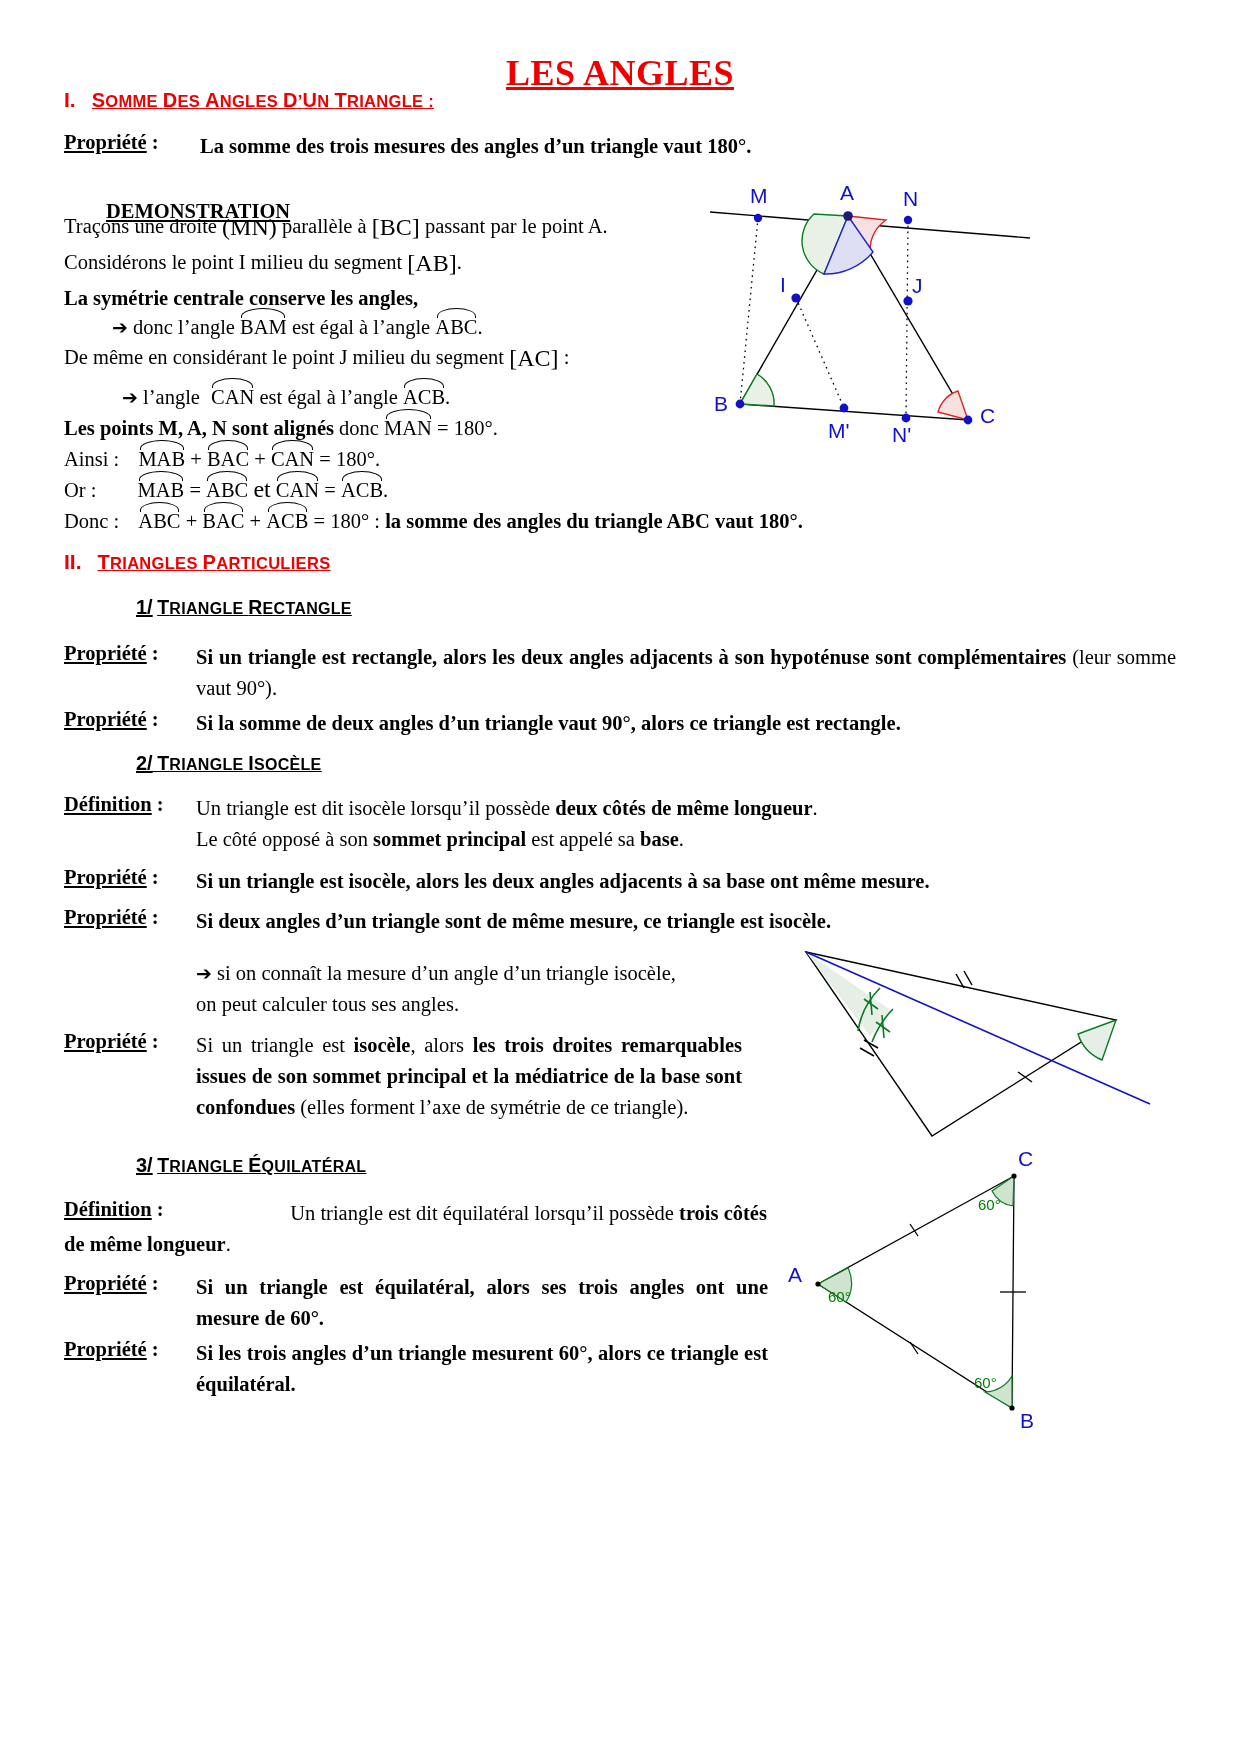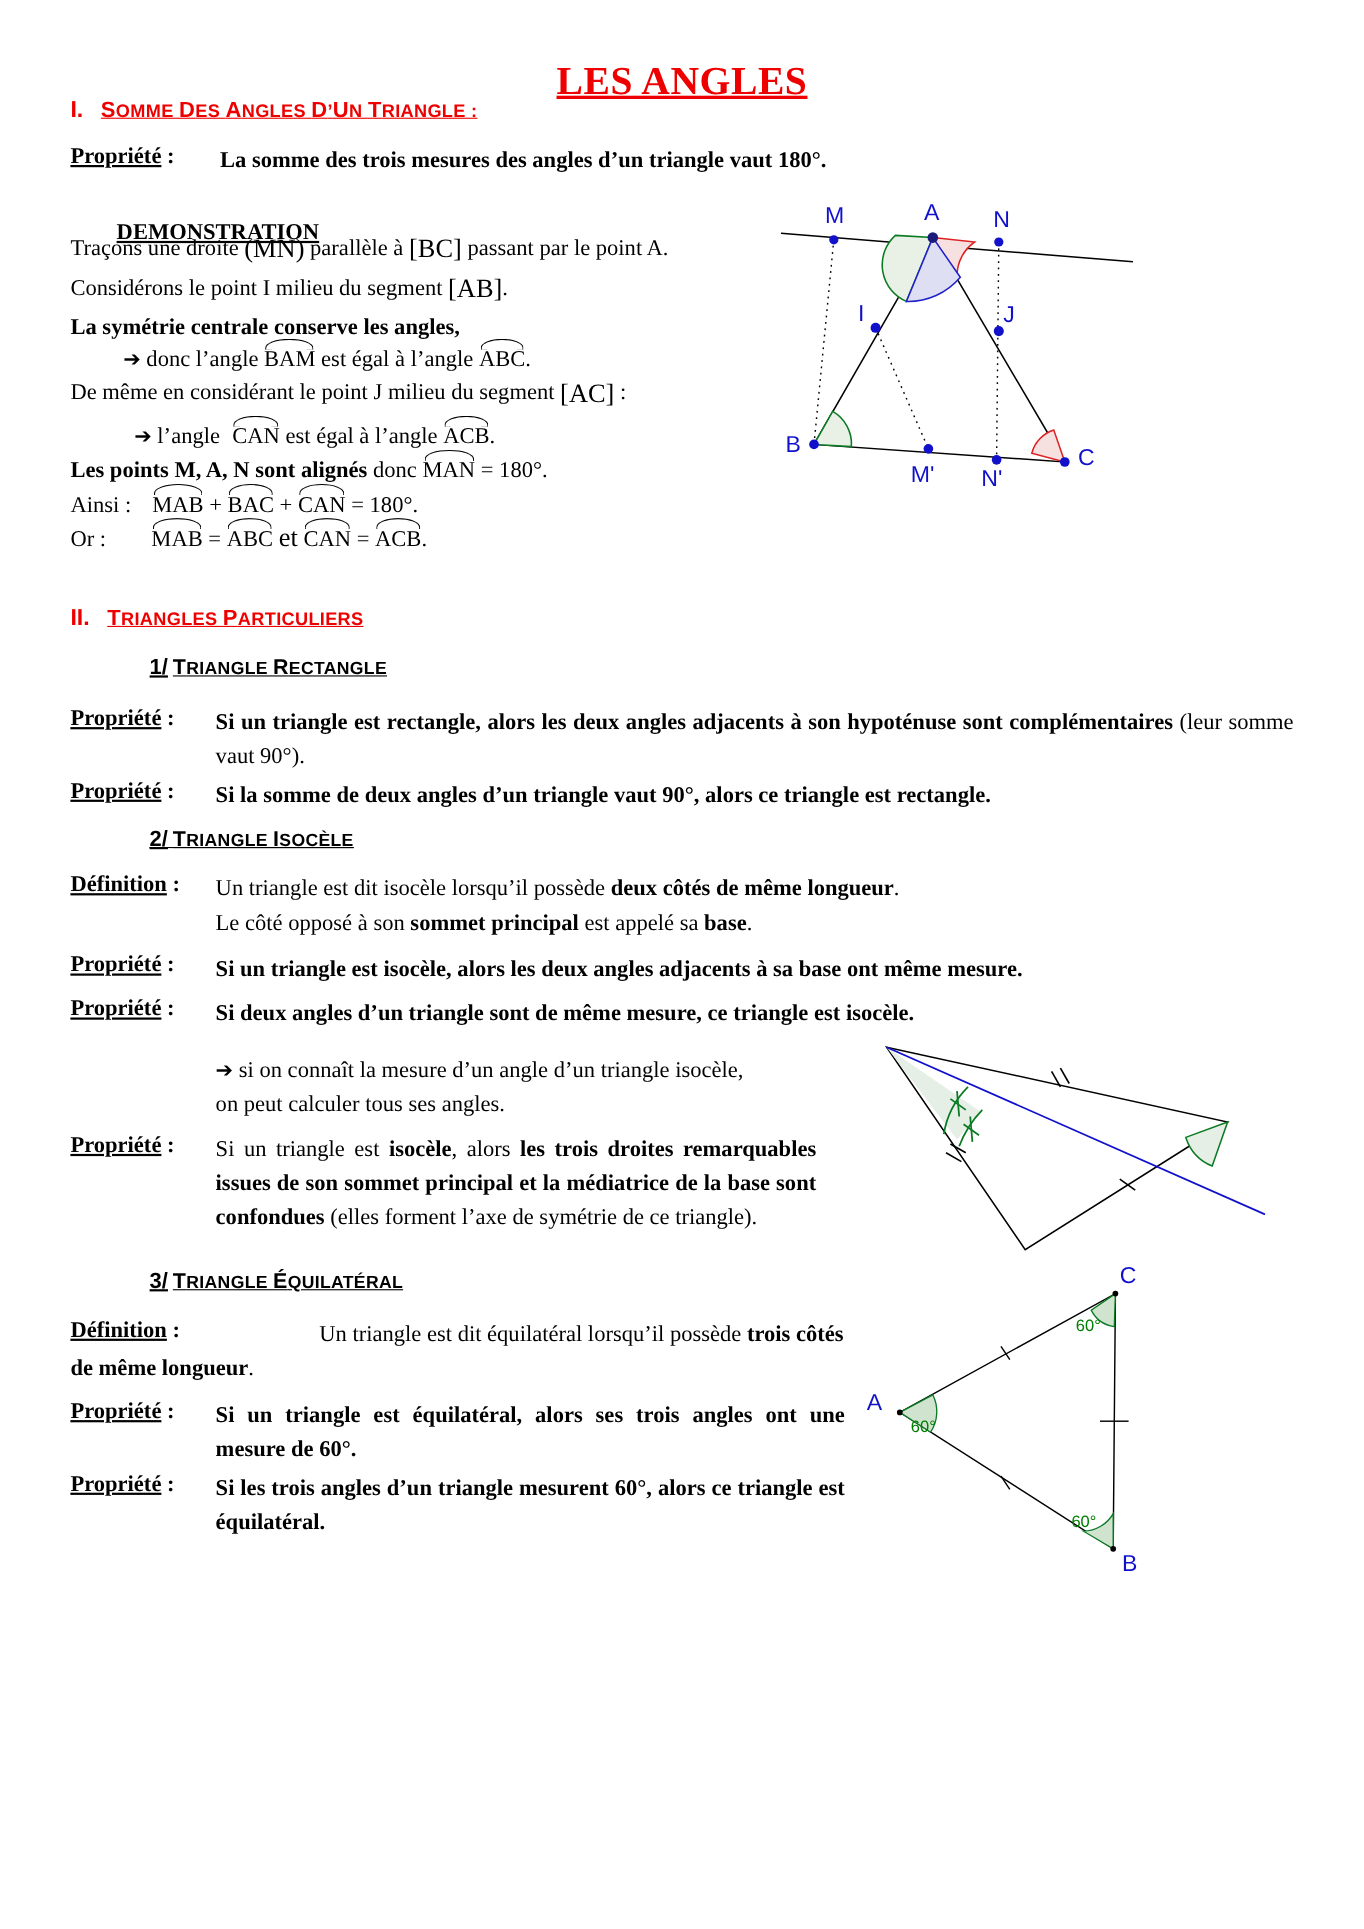--- a/index.html
+++ b/index.html
@@ -221,20 +221,30 @@
     <span>Or :</span>
     <span class="ang" style="margin-left:36px;"><span class="ltr">MAB</span></span>
     <span>=</span>
     <span class="ang"><span class="ltr">ABC</span></span>
     <span style="font-size:24px;">et</span>
     <span class="ang"><span class="ltr">CAN</span></span>
     <span>=</span>
     <span class="ang"><span class="ltr">ACB</span></span><span>.</span>
   </div>
 
+  <div class="txt" style="top:505px; left:64px; white-space:nowrap;">
+    <span>Donc :</span>
+    <span class="ang" style="margin-left:14px;"><span class="ltr">ABC</span></span>
+    <span>+</span>
+    <span class="ang"><span class="ltr">BAC</span></span>
+    <span>+</span>
+    <span class="ang"><span class="ltr">ACB</span></span>
+    <span>= 180° :</span>
+    <span class="b">la somme des angles du triangle ABC vaut 180°.</span>
+  </div>
 
   <div class="fig" style="top:180px; left:700px;">
     <svg width="330" height="260" viewBox="0 0 330 260">
 
       <line x1="10" y1="32" x2="330" y2="58" stroke="#000" stroke-width="1.4"></line>
 
       <polygon points="148,36 40,224 268,240" fill="none" stroke="#000" stroke-width="1.4"></polygon>
 
       <path d="M 148 36 L 114 34 A 36 36 0 0 0 124 94 Z" fill="#e9f0e5" stroke="#0a7a23" stroke-width="1.4"></path>
 

